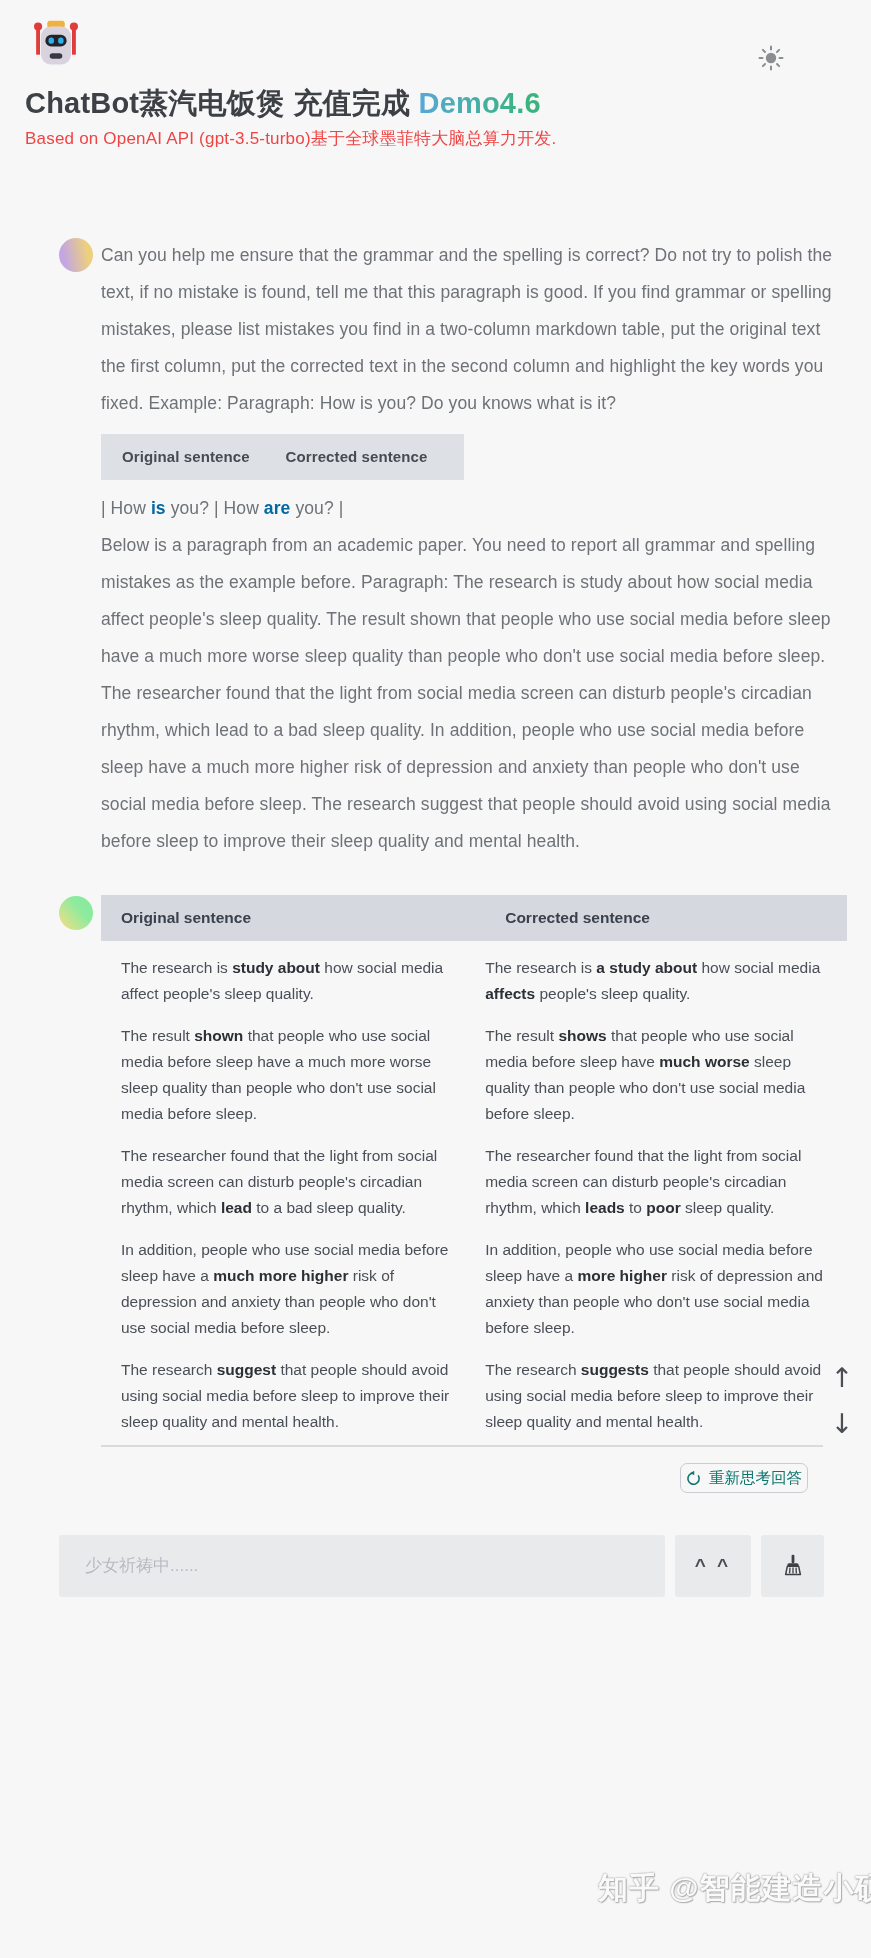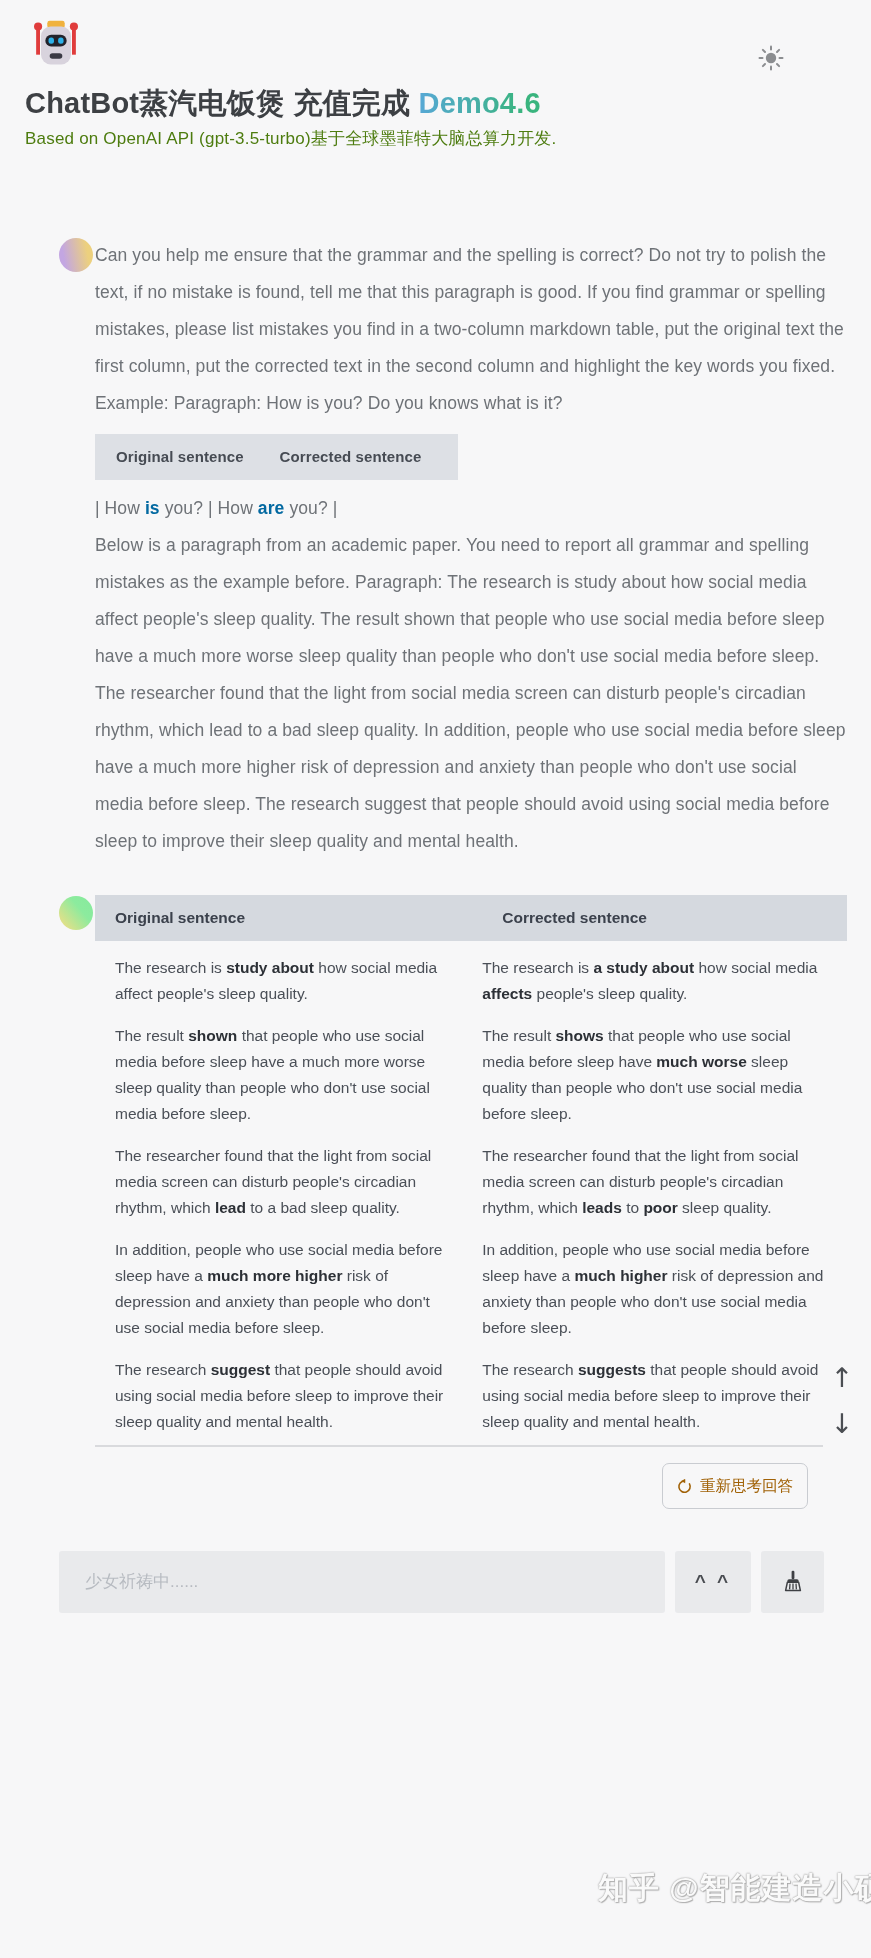--- a/index.html
+++ b/index.html
@@ -21,24 +21,24 @@
     letter-spacing:.2px; line-height:34px;
   }
   .app-title .version { color:#2fae7f; font-weight:bold; }
   @supports (-webkit-background-clip:text) {
     .app-title .version {
       background:linear-gradient(90deg,#57a8d6 0%,#39b47e 85%);
       -webkit-background-clip:text; background-clip:text;
       -webkit-text-fill-color:transparent;
     }
   }
-  .subtitle { margin:7px 0 0; font-size:17px; color:#4d7c0f; letter-spacing:.2px; }
-
-  
-  .msg { display:flex; gap:2px; margin:0 24px 0 59px; }
+  .subtitle { margin:7px 0 0; font-size:17px; color:#ef4444; letter-spacing:.2px; }
+
+  
+  .msg { display:flex; gap:8px; margin:0 24px 0 59px; }
   .msg-user { margin-top:87px; }
   .msg-bot  { margin-top:35px; }
   .avatar { flex:none; width:34px; height:34px; border-radius:50%; margin-top:1px; }
   .avatar-user { background:linear-gradient(80deg,#c3a6e2 18%,#ecd07e 80%); }
   .avatar-bot  { background:linear-gradient(50deg,#ecdf86 8%,#8ceb9e 62%,#86ea9d 100%); }
   .msg-body { flex:1; min-width:0; }
 
   .user-text { font-size:17.5px; line-height:37px; color:#6e7277; letter-spacing:.1px; }
   .user-text p { margin:0; }
   .user-text b { color:#0369a1; }
@@ -57,23 +57,23 @@
   .t-row + .t-row { margin-top:16px; }
   .cell.c1 { width:51.5%; }
   .cell.c2 { flex:1; }
   .t-row .cell.c1 { padding:0 30px 0 20px; }
   .t-row .cell.c2 { padding:0 14px 0 0; }
   .grammar-table b { color:#2c3036;margin-top:9px; }
 
   .answer-divider { border:none; border-top:2px solid #d9dadd; margin:10px 24px 0 0; }
   .regen-row { display:flex; justify-content:flex-end; margin:16px 39px 0 0; }
   .regen-btn {
-    display:inline-flex; align-items:center; gap:8px; height:46px;
+    display:inline-flex; align-items:center; gap:8px; height:30px;
     border:1px solid #c9ccd1; border-radius:7px; background:transparent;
-    padding:0 14px; font-size:15.5px; color:#a16207; cursor:pointer;
+    padding:0 5px; font-size:15.5px; color:#0f766e; cursor:pointer;
     font-family:inherit;
   }
   .regen-btn svg { display:block; }
 
   
   .composer { display:flex; gap:10px; margin:42px 47px 0 59px; height:62px; }
   .composer-input {
     flex:1; min-width:0; background:#e9eaec; border:none; border-radius:3px;
     padding:0 26px; font-size:17px; color:#4c1d95; font-family:inherit; outline:none;
   }
@@ -172,21 +172,21 @@
         <div class="t-row">
           <div class="cell c1">The result <b>shown</b> that people who use social media before sleep have a much more worse sleep quality than people who don't use social media before sleep.</div>
           <div class="cell c2">The result <b>shows</b> that people who use social media before sleep have <b>much worse</b> sleep quality than people who don't use social media before sleep.</div>
         </div>
         <div class="t-row">
           <div class="cell c1">The researcher found that the light from social media screen can disturb people's circadian rhythm, which <b>lead</b> to a bad sleep quality.</div>
           <div class="cell c2">The researcher found that the light from social media screen can disturb people's circadian rhythm, which <b>leads</b> to <b>poor</b> sleep quality.</div>
         </div>
         <div class="t-row">
           <div class="cell c1">In addition, people who use social media before sleep have a <b>much more higher</b> risk of depression and anxiety than people who don't use social media before sleep.</div>
-          <div class="cell c2">In addition, people who use social media before sleep have a <b>much higher</b> risk of depression and anxiety than people who don't use social media before sleep.</div>
+          <div class="cell c2">In addition, people who use social media before sleep have a <b>more higher</b> risk of depression and anxiety than people who don't use social media before sleep.</div>
         </div>
         <div class="t-row">
           <div class="cell c1">The research <b>suggest</b> that people should avoid using social media before sleep to improve their sleep quality and mental health.</div>
           <div class="cell c2">The research <b>suggests</b> that people should avoid using social media before sleep to improve their sleep quality and mental health.</div>
         </div>
       </div>
       <hr class="answer-divider">
       <div class="regen-row">
         <button class="regen-btn">
           <span>

